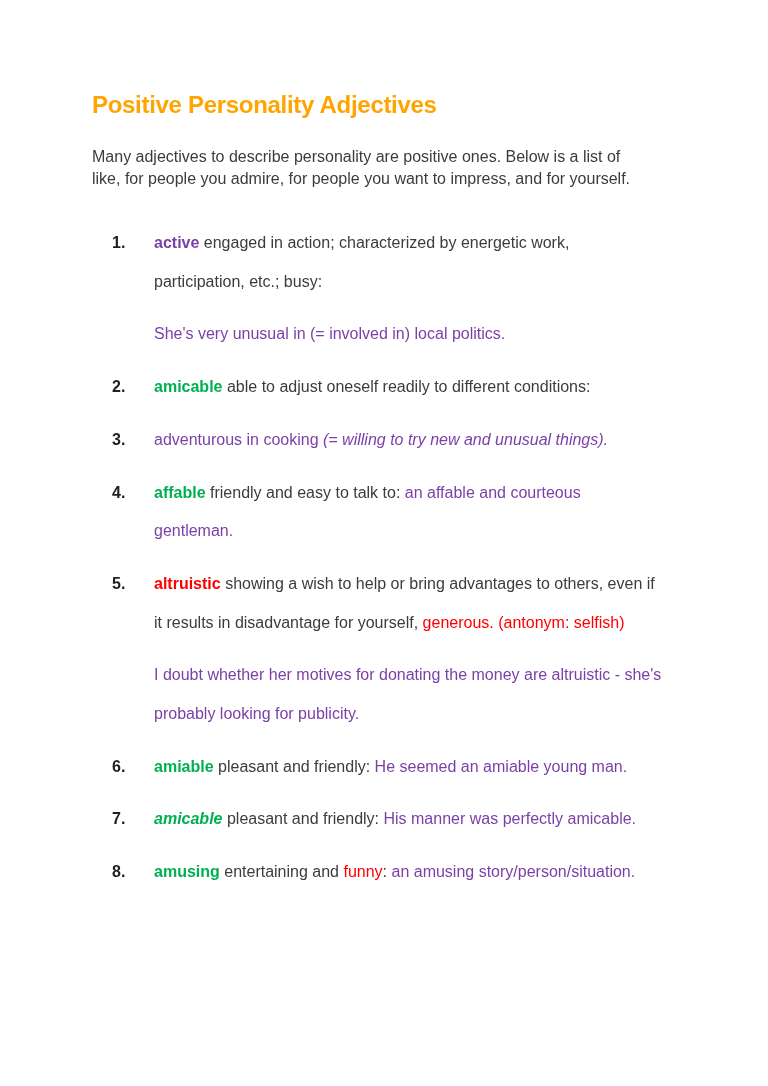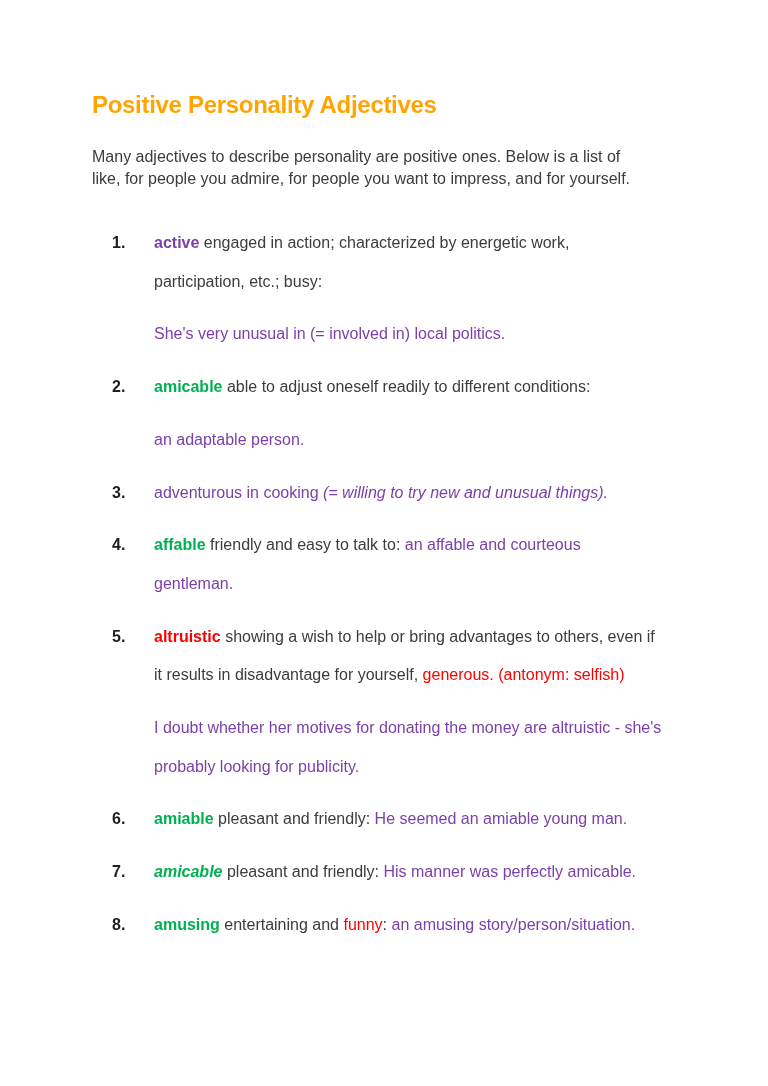--- a/index.html
+++ b/index.html
@@ -77,21 +77,20 @@
     </p>
   <div class="adj-list">
       <div class="adj-item">
         <span class="num">1.</span>
         <p class="line"><span class="s-purple-bold">active</span><span class="s-body"> engaged in action; characterized by energetic work, participation, etc.; busy:</span></p>
         <p class="line"><span class="s-purple">She's very unusual in (= involved in) local politics.</span></p>
       </div>
       <div class="adj-item">
         <span class="num">2.</span>
         <p class="line"><span class="s-green-bold">amicable</span><span class="s-body"> able to adjust oneself readily to different conditions:</span></p>
-        <p class="line"><span class="s-purple">an adaptable person.</span></p>
       </div>
       <div class="adj-item">
         <span class="num">3.</span>
         <p class="line"><span class="s-purple">adventurous in cooking </span><span class="s-purple-italic">(= willing to try new and unusual things).</span></p>
       </div>
       <div class="adj-item">
         <span class="num">4.</span>
         <p class="line"><span class="s-green-bold">affable</span><span class="s-body"> friendly and easy to talk to: </span><span class="s-purple">an affable and courteous gentleman.</span></p>
       </div>
       <div class="adj-item">

